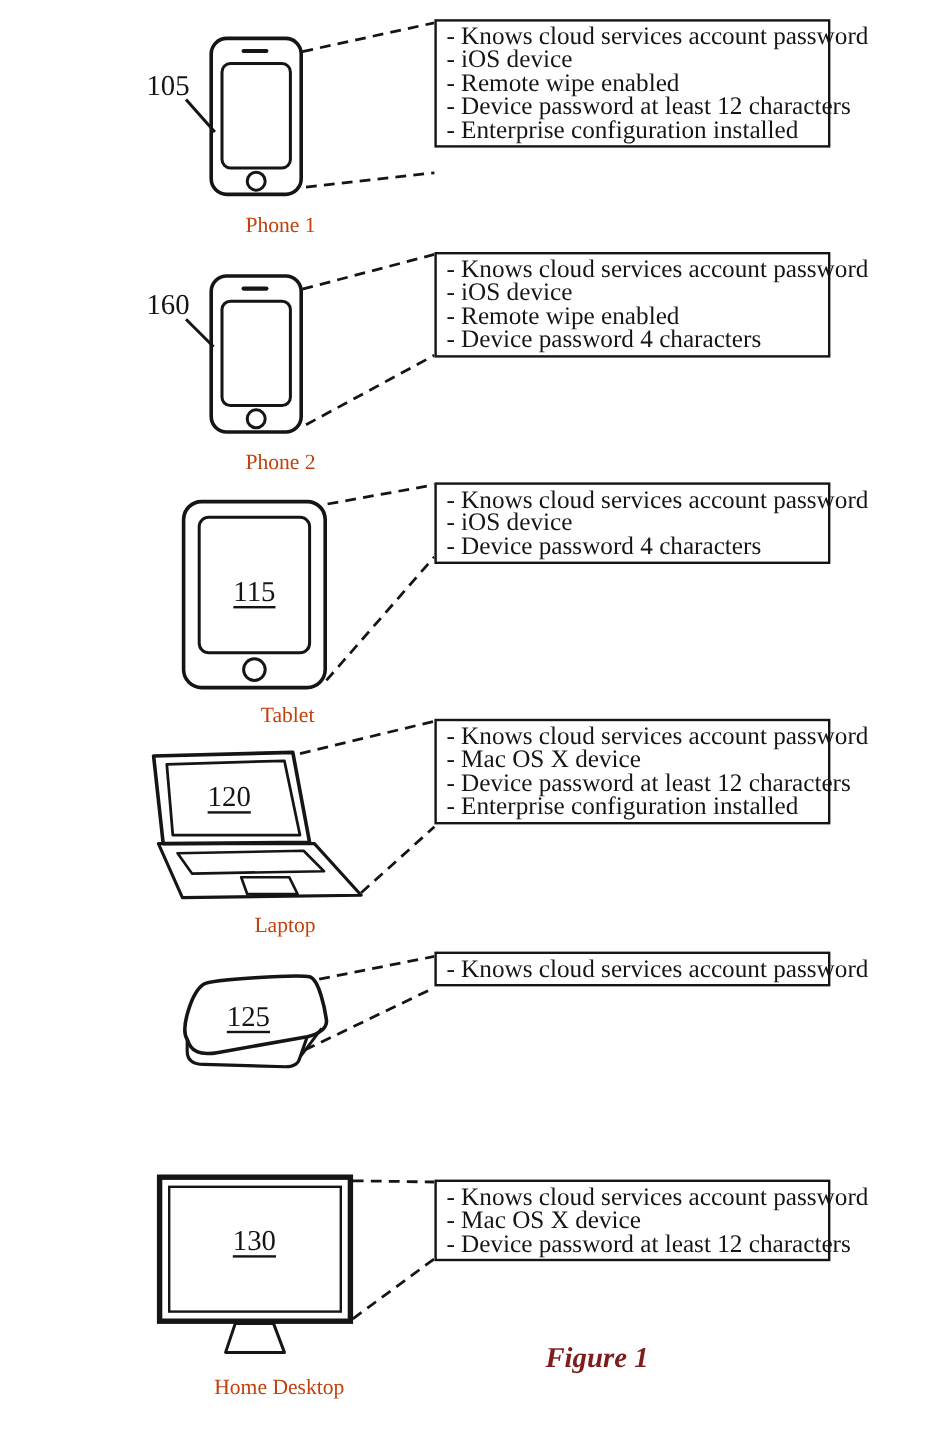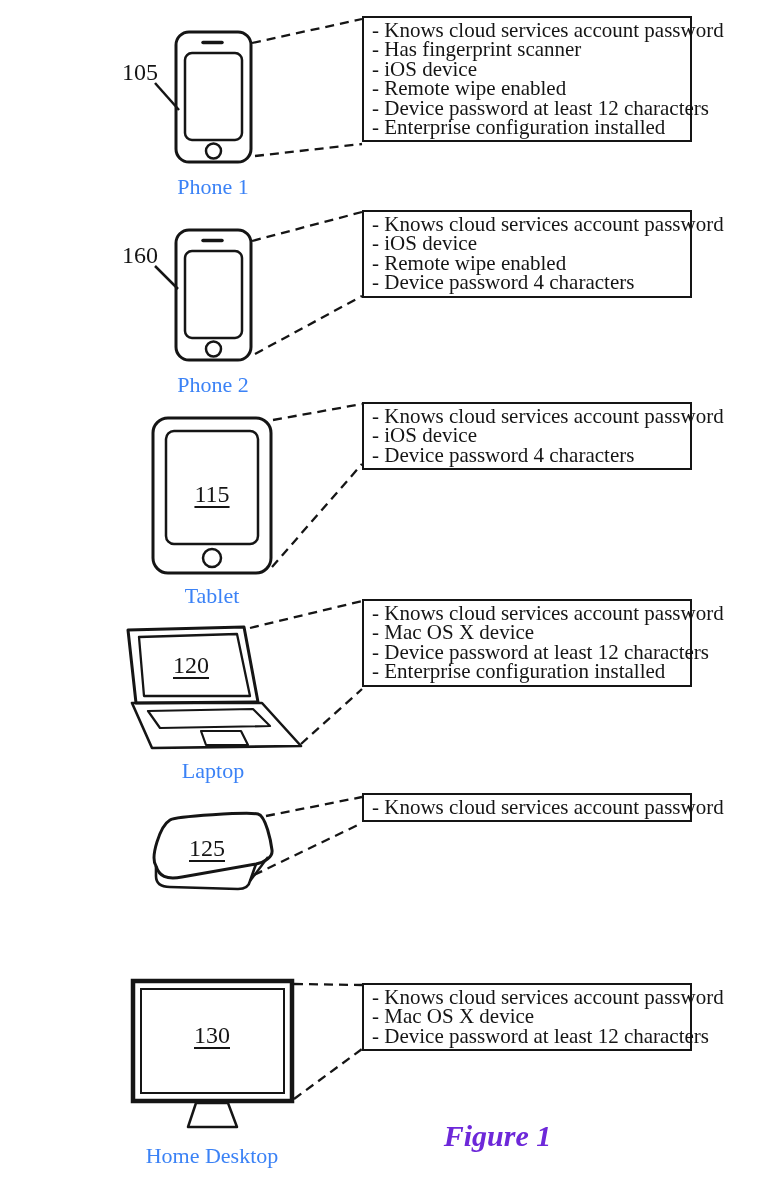--- a/index.html
+++ b/index.html
@@ -24,39 +24,39 @@
     padding: 3px 6px 3px 8px;
   }
   .attr-line {
     font-size: 21px;
     line-height: 19.4px;
     white-space: nowrap;
     color: #151515;
   }
   .caption {
     position: absolute;
-    font-size: 22px;
+    font-size: 18px;
     line-height: 22px;
-    text-align: center;
-    color: #3b82f6;
+    text-align: right;
+    color: #c2410c;
   }
   .ref {
     position: absolute;
     font-size: 24px;
     text-align: center;
     color: #151515;
   }
   .ref-underline { text-decoration: underline; text-underline-offset: 4px; }
   .figure-label {
     position: absolute;
-    font-size: 30px;
+    font-size: 24px;
     font-weight: bold;
     font-style: italic;
     text-align: center;
-    color: #6d28d9;
+    color: #7f1d1d;
   }
 </style>
 </head>
 <body>
 
 <div class="canvas">
 
   <svg class="lineart" width="782" height="1200" viewBox="0 0 782 1200">
 
     <g>
@@ -123,21 +123,20 @@
 
   <div class="caption" style="left:163px; top:176px; width:100px;">Phone 1</div>
   <div class="caption" style="left:163px; top:374px; width:100px;">Phone 2</div>
   <div class="caption" style="left:162px; top:585px; width:100px;">Tablet</div>
   <div class="caption" style="left:163px; top:760px; width:100px;">Laptop</div>
   <div class="caption" style="left:137px; top:1145px; width:150px;">Home Desktop</div>
 
   <div class="attr-box" style="top:16px;">
     <div>
         <div class="attr-line">- Knows cloud services account password</div>
-        <div class="attr-line">- Has fingerprint scanner</div>
         <div class="attr-line">- iOS device</div>
         <div class="attr-line">- Remote wipe enabled</div>
         <div class="attr-line">- Device password at least 12 characters</div>
         <div class="attr-line">- Enterprise configuration installed</div>
       </div>
   </div>
 
   <div class="attr-box" style="top:210px;">
     <div>
         <div class="attr-line">- Knows cloud services account password</div>

